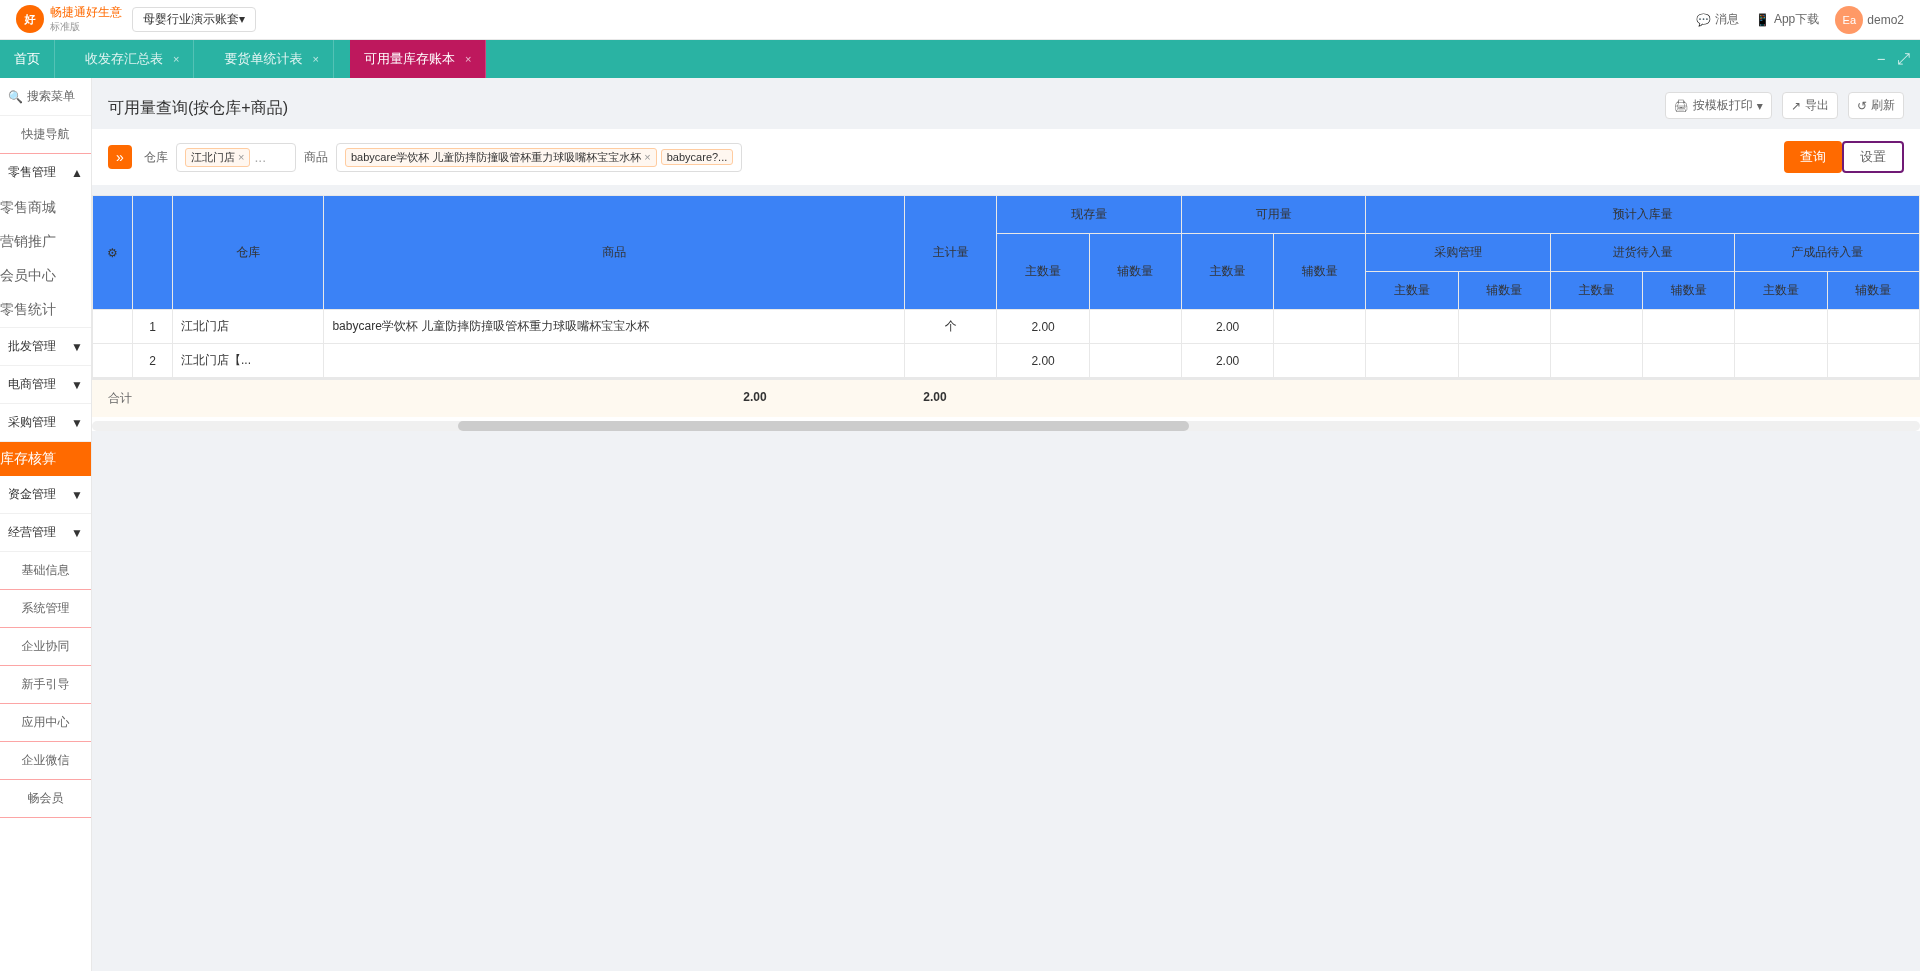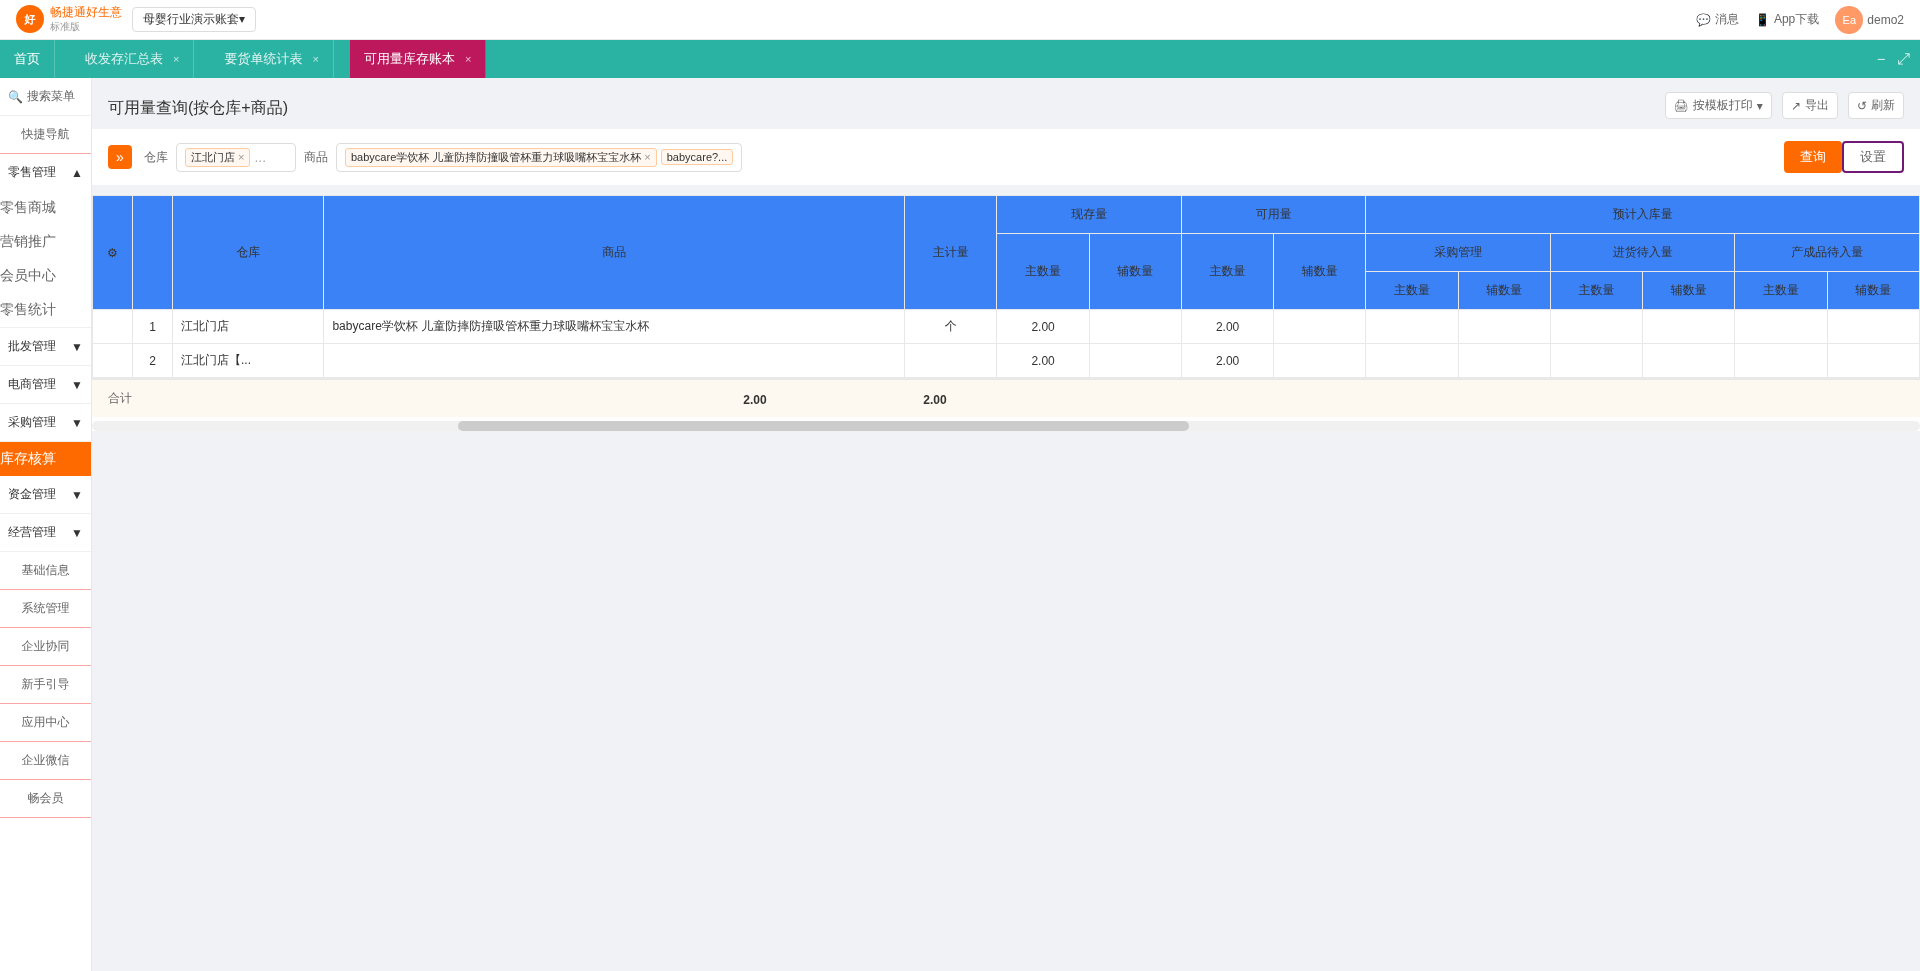--- a/index.html
+++ b/index.html
@@ -223,21 +223,21 @@
       border: 1px solid #e8e8e8;
       color: #333;
     }
     .td-left { text-align: left; }
 
     
     .table-footer {
       background: #fef9f0;
       padding: 10px 8px;
       display: flex;
-      align-items: flex-end;
+      align-items: flex-start;
       border-top: 2px solid #e8e8e8;
     }
     .footer-label { font-size: 12px; color: #666; padding: 0 8px; width: 180px; }
     .footer-val { font-size: 12px; font-weight: bold; color: #333; }
 
     
     .scroll-track {
       background: #f0f0f0;
       height: 10px;
       margin: 4px 0;

